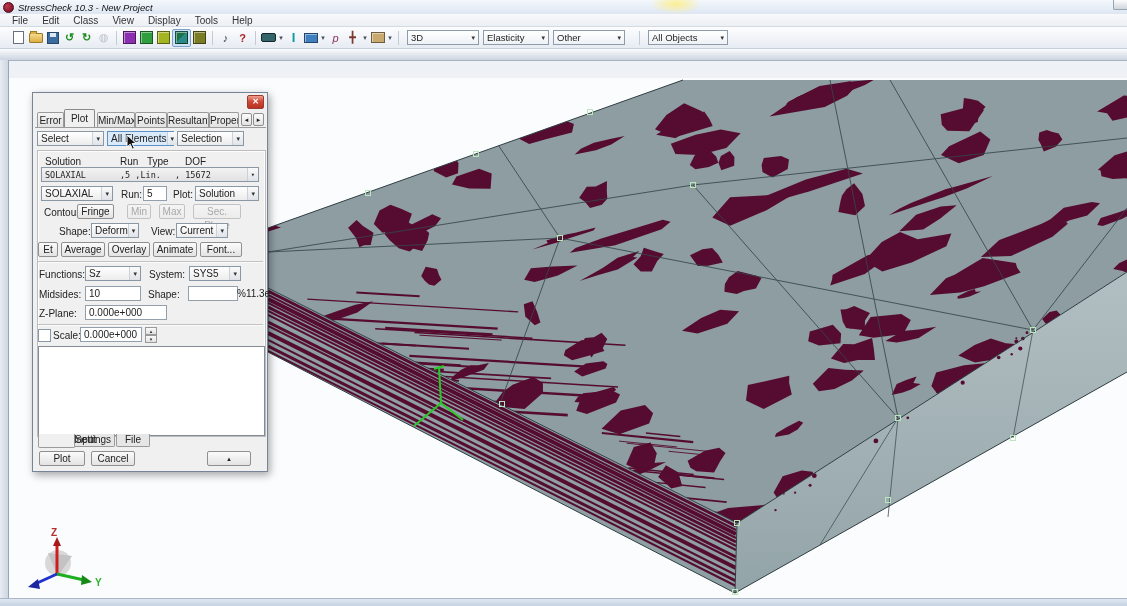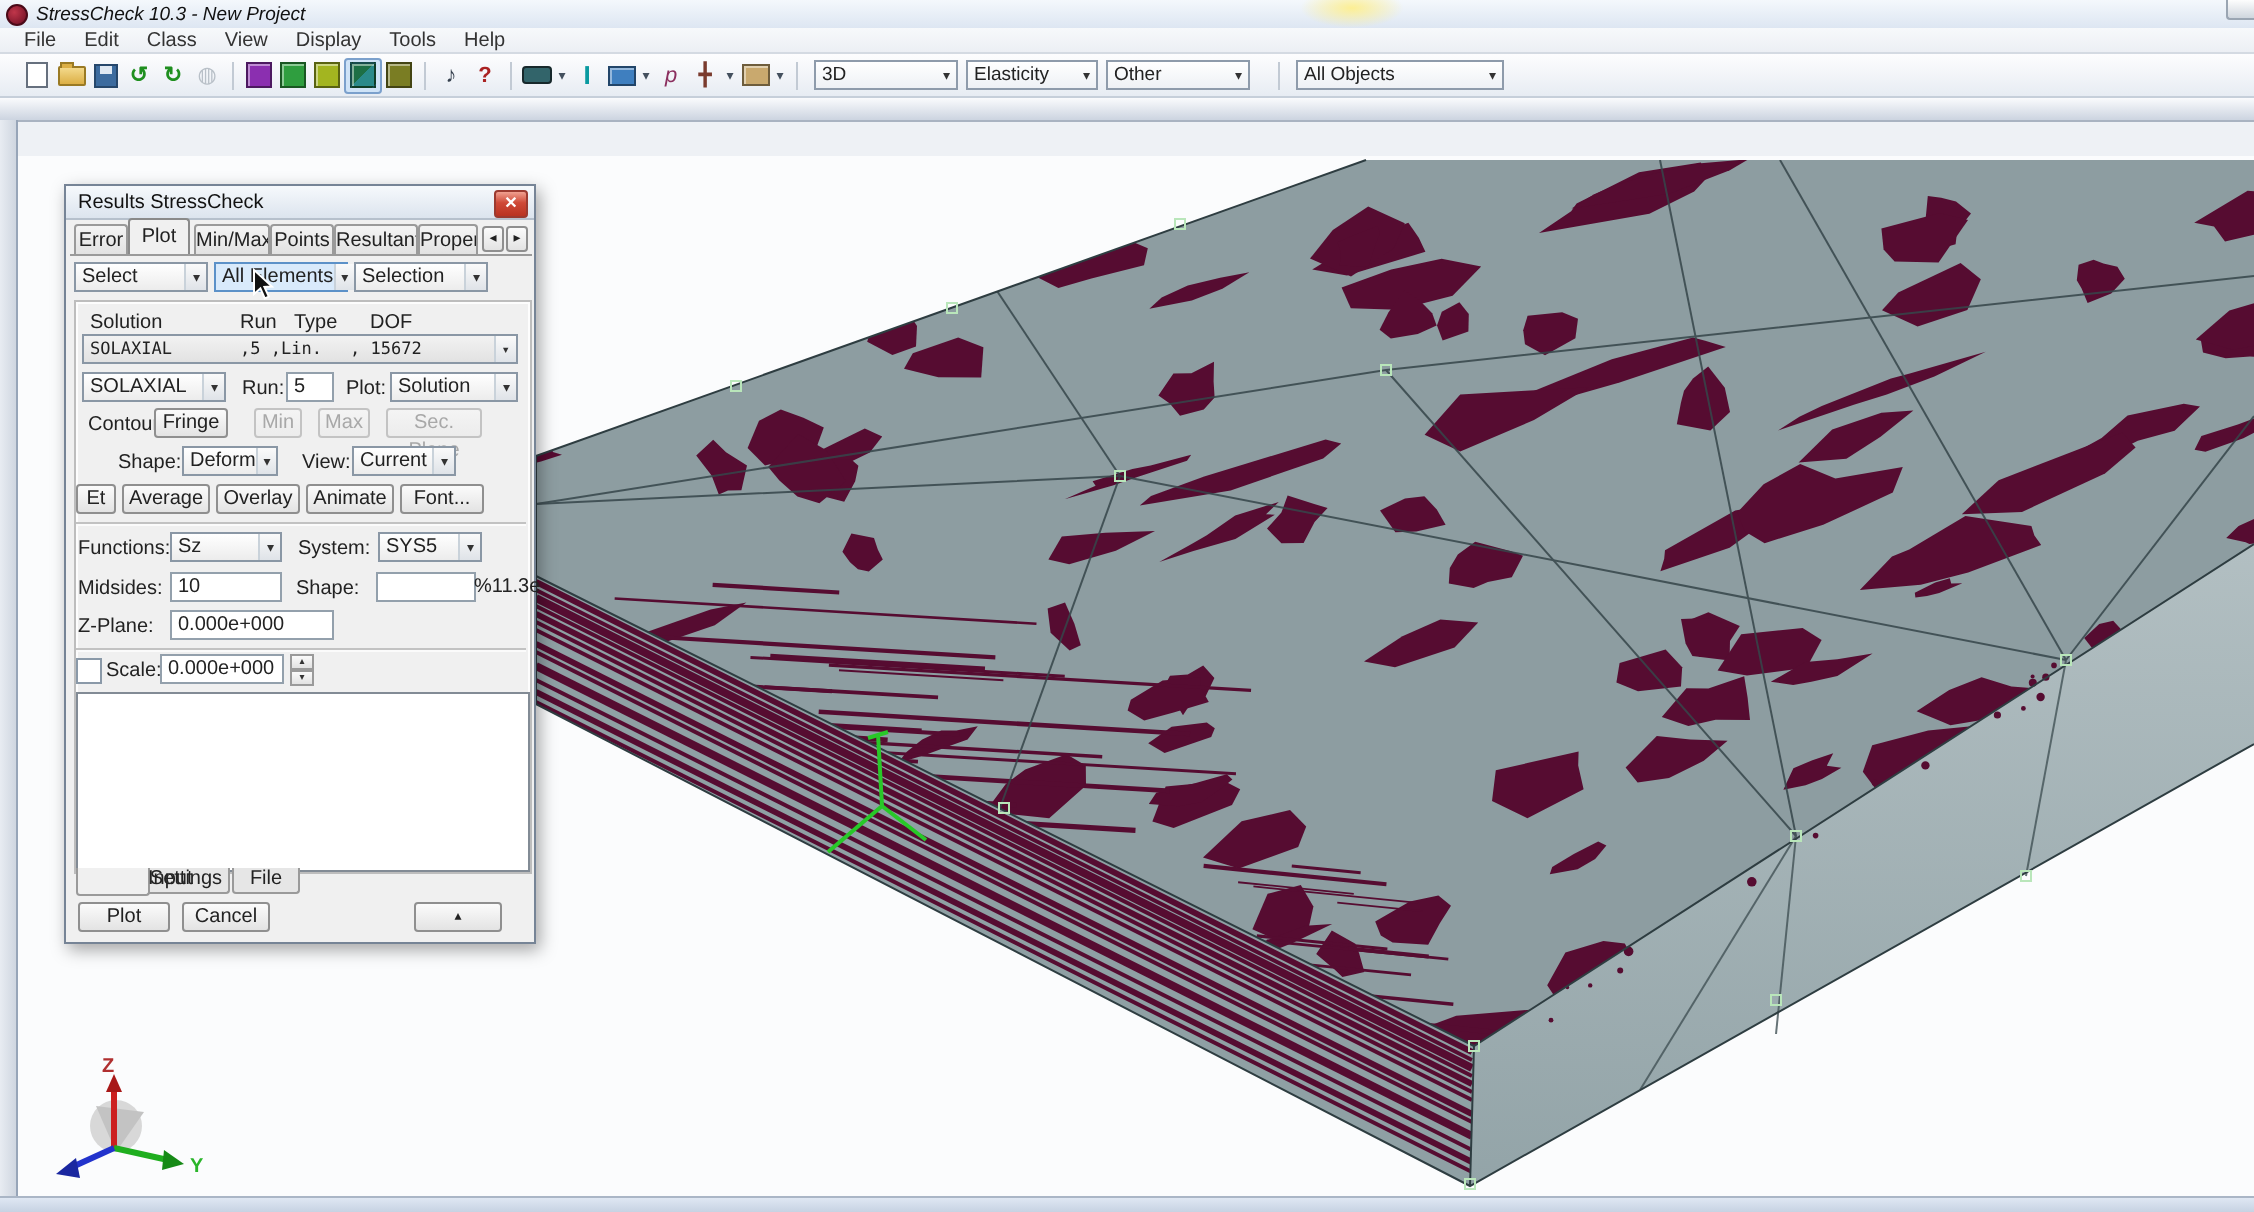--- a/index.html
+++ b/index.html
@@ -159,21 +159,21 @@
       </span>
     <span class="tcombo" style="width:66px;">
         <span>Elasticity</span>
         <span class="arr">▾</span>
       </span>
     <span class="tcombo" style="width:72px;">
         <span>Other</span>
         <span class="arr">▾</span>
       </span>
     <span class="tsep" style="margin-left:14px;"></span>
-    <span class="tcombo" style="width:104px;">
+    <span class="tcombo" style="width:80px;">
         <span>All Objects</span>
         <span class="arr">▾</span>
       </span>
   </div>
 
   <div class="subband"></div>
 
   <div class="mdi-left2"></div>
   <div class="mdi-left"></div>
 
@@ -435,23 +435,20 @@
         <line x1="57" y1="574" x2="35" y2="584" stroke="#2233cc" stroke-width="3"></line>
         <path d="M38,579 L28,587 L40,589 Z" fill="#1a27a0"></path>
         <text x="51" y="536" font-size="10" font-weight="bold" fill="#b03030" font-family="Liberation Sans, sans-serif">Z</text>
         <text x="95" y="586" font-size="10" font-weight="bold" fill="#2ab52a" font-family="Liberation Sans, sans-serif">Y</text>
       </g>
     </svg>
   </div>
   <div class="bottomband"></div>
 
   <div class="dialog">
-    <div class="dlg-title">
-      <span>Results StressCheck</span>
-    </div>
     <div class="dlg-close">✕</div>
 
     <div class="tab" style="left:4px;top:19px;width:27px;">Error</div>
     <div class="tab active" style="left:31px;top:16px;width:31px;">Plot</div>
     <div class="tab" style="left:64px;top:19px;width:38px;">Min/Max</div>
     <div class="tab" style="left:102px;top:19px;width:32px;">Points</div>
     <div class="tab" style="left:134px;top:19px;width:42px;">Resultant</div>
     <div class="tab" style="left:176px;top:19px;width:30px;">Proper</div>
     <div class="btn" style="left:208px;top:20px;width:11px;height:13px;line-height:12px;font-size:7px;">◂</div>
     <div class="btn" style="left:220px;top:20px;width:11px;height:13px;line-height:12px;font-size:7px;">▸</div>

